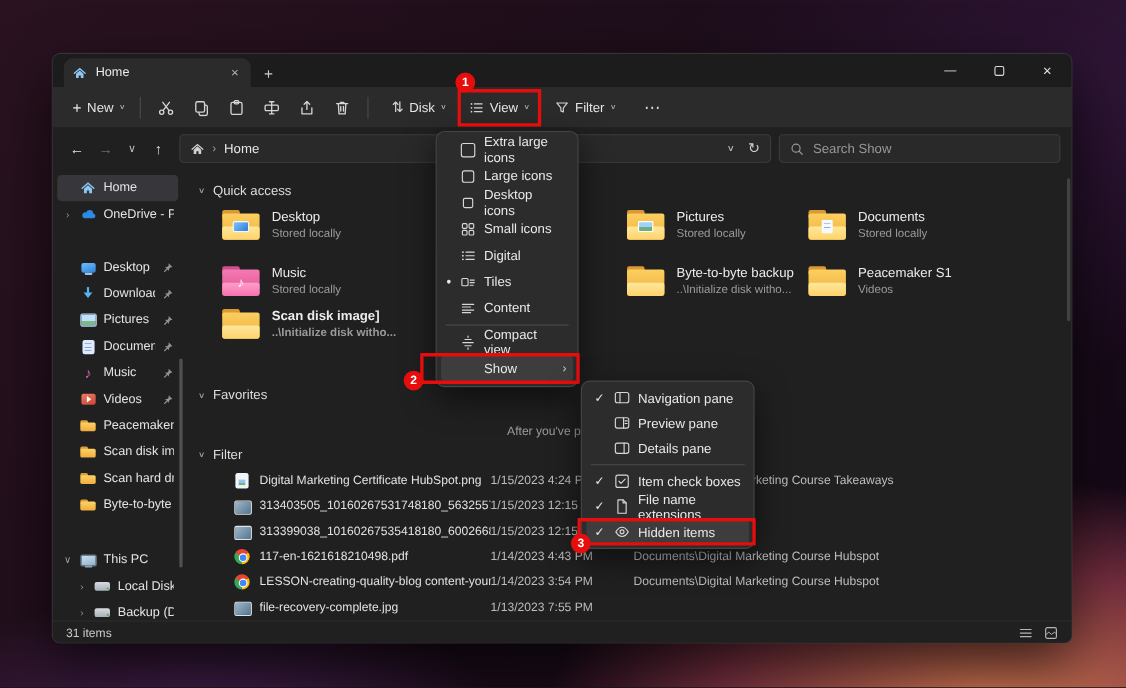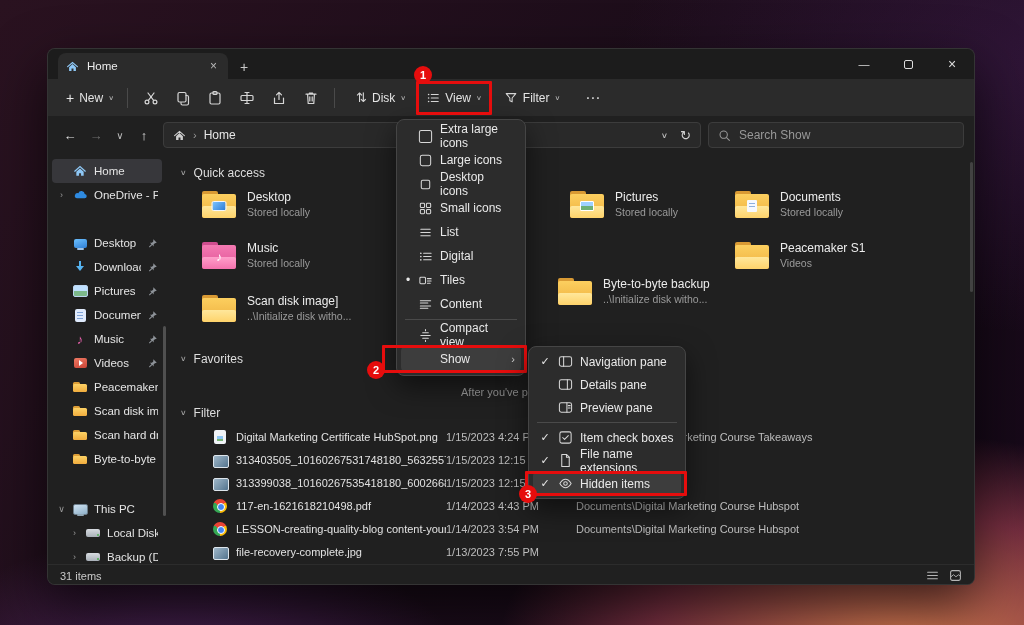--- a/index.html
+++ b/index.html
@@ -428,21 +428,21 @@
               <span class="fback"></span>
               <span class="fbody"></span>
               <span class="fflap"></span>
               <span class="ov ov-note">♪</span>
             </span>
           <span class="tile-txt">
               <span class="tile-name">Music</span>
               <span class="tile-sub">Stored locally</span>
             </span>
         </div>
-        <div class="tile" style="left:392px; top:81px;margin-top:36px;">
+        <div class="tile" style="left:404px; top:81px;">
           <span class="qaf">
               <span class="fback"></span>
               <span class="fbody"></span>
               <span class="fflap"></span>
             </span>
           <span class="tile-txt">
               <span class="tile-name">Byte-to-byte backup</span>
               <span class="tile-sub">..\Initialize disk witho...</span>
             </span>
         </div>
@@ -450,21 +450,21 @@
           <span class="qaf">
               <span class="fback"></span>
               <span class="fbody"></span>
               <span class="fflap"></span>
             </span>
           <span class="tile-txt">
               <span class="tile-name">Peacemaker S1</span>
               <span class="tile-sub">Videos</span>
             </span>
         </div>
-        <div class="tile" style="left:36px; top:134px;">
+        <div class="tile" style="left:36px; top:120px;font-weight:bold;">
           <span class="qaf">
               <span class="fback"></span>
               <span class="fbody"></span>
               <span class="fflap"></span>
             </span>
           <span class="tile-txt">
               <span class="tile-name">Scan disk image]</span>
               <span class="tile-sub">..\Initialize disk witho...</span>
             </span>
         </div>
@@ -562,27 +562,20 @@
             <rect x="2.5" y="2.5" width="4.5" height="4.5" rx="1"></rect>
             <rect x="9" y="2.5" width="4.5" height="4.5" rx="1"></rect>
             <rect x="2.5" y="9" width="4.5" height="4.5" rx="1"></rect>
             <rect x="9" y="9" width="4.5" height="4.5" rx="1"></rect>
           </svg>
         <span>Small icons</span>
       </div>
       <div class="vm-row">
         <span class="vm-dot"></span>
         <svg class="mi" viewBox="0 0 16 16">
-            <path d="M3 4.5h10M3 8h10M3 11.5h10"></path>
-          </svg>
-        <span>List</span>
-      </div>
-      <div class="vm-row">
-        <span class="vm-dot"></span>
-        <svg class="mi" viewBox="0 0 16 16">
             <path d="M6 4.5h8M6 8h8M6 11.5h8"></path>
             <circle cx="3" cy="4.5" r="0.9" fill="#d8d8d8" stroke="none"></circle>
             <circle cx="3" cy="8" r="0.9" fill="#d8d8d8" stroke="none"></circle>
             <circle cx="3" cy="11.5" r="0.9" fill="#d8d8d8" stroke="none"></circle>
           </svg>
         <span>Digital</span>
       </div>
       <div class="vm-row">
         <span class="vm-dot">•</span>
         <svg class="mi" viewBox="0 0 16 16">
@@ -622,31 +615,31 @@
         <svg class="mi" viewBox="0 0 16 16">
             <rect x="1.5" y="3" width="13" height="10" rx="2"></rect>
             <path d="M6 3v10"></path>
           </svg>
         <span>Navigation pane</span>
       </div>
       <div class="sm-row">
         <span class="sm-check"></span>
         <svg class="mi" viewBox="0 0 16 16">
             <rect x="1.5" y="3" width="13" height="10" rx="2"></rect>
-            <path d="M10 3v10"></path>
-          </svg>
-        <span>Details pane</span>
+            <path d="M9.5 3v10M11 6h2M11 8.5h2"></path>
+          </svg>
+        <span>Preview pane</span>
       </div>
       <div class="sm-row">
         <span class="sm-check"></span>
         <svg class="mi" viewBox="0 0 16 16">
             <rect x="1.5" y="3" width="13" height="10" rx="2"></rect>
-            <path d="M9.5 3v10M11 6h2M11 8.5h2"></path>
-          </svg>
-        <span>Preview pane</span>
+            <path d="M10 3v10"></path>
+          </svg>
+        <span>Details pane</span>
       </div>
       <div class="sm-sep"></div>
       <div class="sm-row">
         <span class="sm-check">✓</span>
         <svg class="mi" viewBox="0 0 16 16">
             <rect x="2" y="2" width="12" height="12" rx="2"></rect>
             <path d="M5 8l2 2 4-4"></path>
           </svg>
         <span>Item check boxes</span>
       </div>

